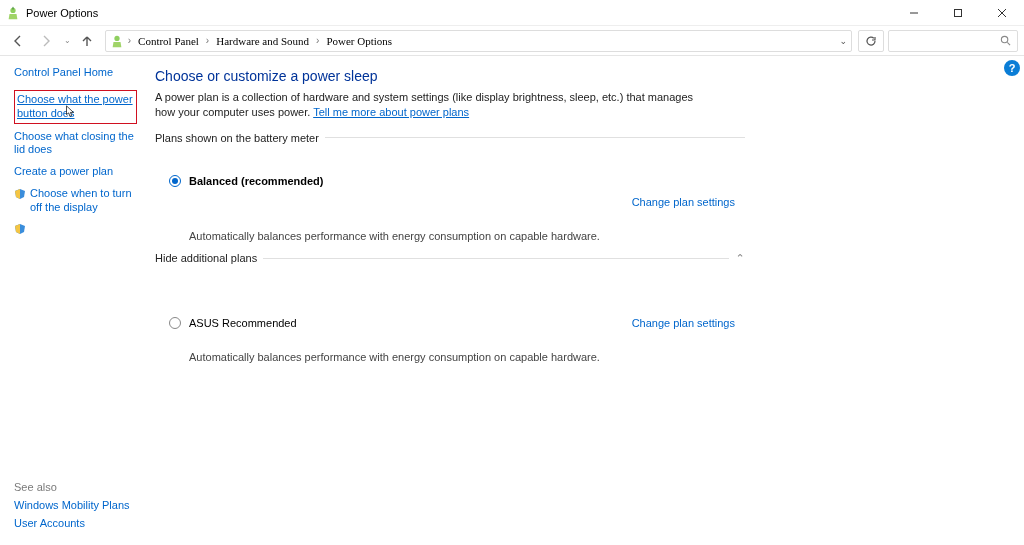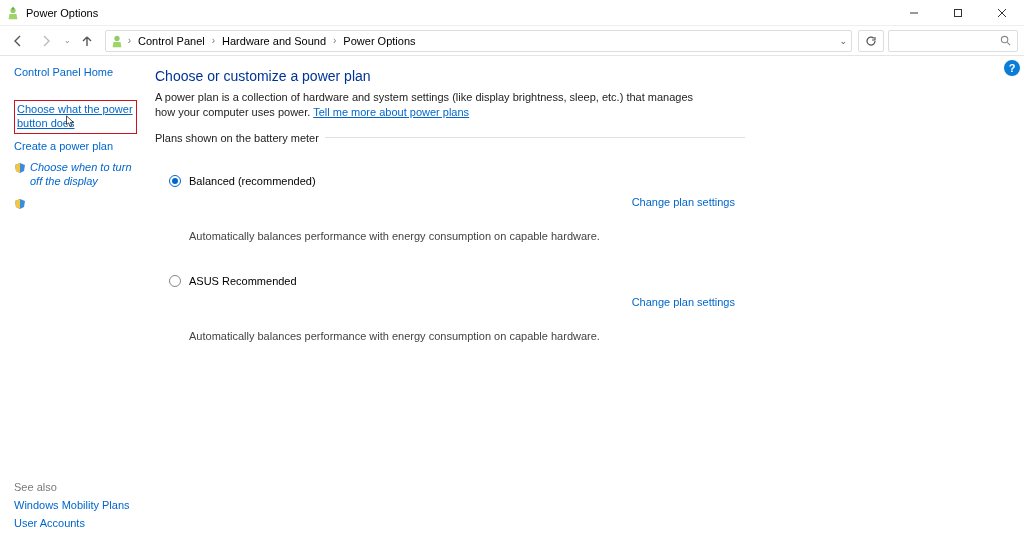--- a/index.html
+++ b/index.html
@@ -52,21 +52,21 @@
     height: 22px;
     border: 1px solid #ddd;
     border-radius: 2px;
     display: flex;
     align-items: center;
     padding: 0 4px;
     gap: 2px;
     margin: 0 2px;
   }
   .addressbox .cp-icon { width:14px; height:14px; flex:0 0 auto;}
-  .crumb { padding: 0 3px; }
+  .crumb { padding: 0 3px; font-family: Liberation Serif, serif; }
   .crumb-sep { color:#777; padding:0 2px; font-size:10px;}
   .addr-right { margin-left:auto; display:flex; align-items:center; gap:6px; color:#555;}
   .refresh-box {
     width:26px; height:22px; border:1px solid #ddd; border-radius:2px;
     display:inline-flex; align-items:center; justify-content:center; color:#555;
   }
   .searchbox {
     width: 130px; height: 22px;
     border: 1px solid #ddd; border-radius:2px;
     display: flex; align-items: center; justify-content: flex-end;
@@ -79,41 +79,41 @@
     height: calc(545px - 26px - 30px);
     position: relative;
   }
   .sidebar {
     width: 145px;
     padding: 10px 8px 10px 14px;
     display:flex; flex-direction:column;
   }
   .cp-home {
     color: #0066cc;
-    margin-bottom: 22px;
+    margin-bottom: 12px;
   }
   .side-link {
     color: #0066cc;
     margin-bottom: 8px;
     line-height: 1.25;
   }
   .side-link.highlight {
     border: 1.5px solid #d01020;
     padding: 2px 2px;
     margin-bottom: 6px;
     position: relative;
   }
   .side-link.highlight a { text-decoration: underline; color:#0066cc;}
   .cursor {
     position:absolute;
     left: 48px; top: 14px;
     width: 14px; height: 14px;
     pointer-events:none;
   }
-  .side-link.with-icon { display:flex; gap:4px; align-items:flex-start; color:#000;font-style:italic;}
+  .side-link.with-icon { display:flex; gap:4px; align-items:flex-start; color:#000;}
   .side-link.with-icon .ico { width:12px; height:12px; flex:0 0 auto; margin-top:1px;}
   .side-link.with-icon span { color:#0066cc; }
   .sidebar .filler { flex:1; }
   .see-also-heading { color:#7a7a7a; margin-bottom:6px;}
   .see-also-link { color:#0066cc; margin-bottom:6px;}
 
   .main {
     flex: 1;
     padding: 12px 14px 10px 10px;
     position: relative;
@@ -147,21 +147,21 @@
   .plan-row .radio {
     width:12px; height:12px; border-radius:50%;
     border:1.5px solid #0066cc;
     display:inline-flex; align-items:center; justify-content:center;
     flex:0 0 auto;
   }
   .plan-row .radio.selected::after{
     content:""; width:6px; height:6px; border-radius:50%; background:#0066cc;
   }
   .plan-row .radio.unselected { border-color:#888;}
-  .plan-name { font-weight:normal; }
+  .plan-name { font-weight:bold; }
   .plan-name.normal { font-weight:normal; }
   .plan-change { margin-left:auto; color:#0066cc;margin-top:42px; }
   .plan-sub {
     padding-left: 34px;
     color:#444;
     margin-bottom: 10px;
     margin-top: 20px;
   }
 
   .help-icon {
@@ -255,20 +255,21 @@
   <div class="sidebar">
     <div class="cp-home">Control Panel Home</div>
 
     <div class="side-link highlight">
       <a>Choose what the power button does</a>
       <svg class="cursor" viewBox="0 0 16 16">
         <path d="M4 1 L4 11 L6.5 9 L8 13 L10 12 L8.5 8.5 L12 8.5 Z" fill="#fff" stroke="#000" stroke-width="0.8"></path>
       </svg>
     </div>
 
+    <div class="side-link">Choose what closing the lid does</div>
     <div class="side-link">Create a power plan</div>
 
     <div class="side-link with-icon">
       <svg class="ico" viewBox="0 0 12 12">
           <path d="M6 1 L11 3 L10 9 L6 11 L2 9 L1 3 Z" fill="#3a8ddb"></path>
           <path d="M6 1 L6 11 L2 9 L1 3 Z" fill="#f5c542"></path>
         </svg>
       <span>Choose when to turn off the display</span>
     </div>
     <div class="side-link with-icon">
@@ -281,39 +282,44 @@
     <div class="filler"></div>
 
     <div class="see-also-heading">See also</div>
     <div class="see-also-link">Windows Mobility Plans</div>
     <div class="see-also-link">User Accounts</div>
   </div>
 
   <div class="main">
     <div class="help-icon">?</div>
 
-    <div class="page-title">Choose or customize a power plan</div>
+    <div class="page-title">Choose or customize a power sleep</div>
     <div class="page-desc">
       <span>A power plan is a collection of hardware and system settings (like display brightness, sleep, etc.) that manages how your computer uses power. </span><a>Tell me more about power plans</a>
     </div>
 
     <div class="section-head" style="max-width:590px;">
       <span>Plans shown on the battery meter</span>
       <div class="line"></div>
     </div>
 
     <div class="plan-row" style="max-width:580px;">
       <span class="radio selected"></span>
       <span class="plan-name">Balanced (recommended)</span>
       <a class="plan-change">Change plan settings</a>
     </div>
     <div class="plan-sub">Automatically balances performance with energy consumption on capable hardware.</div>
 
-
-    <div class="plan-row" style="max-width:580px;">
+    <div class="section-head" style="max-width:590px;">
+      <span>Hide additional plans</span>
+      <div class="line"></div>
+      <span class="chev">⌃</span>
+    </div>
+
+    <div class="plan-row" style="max-width:580px;align-items:flex-end;">
       <span class="radio unselected"></span>
       <span class="plan-name normal">ASUS Recommended</span>
       <a class="plan-change">Change plan settings</a>
     </div>
     <div class="plan-sub">Automatically balances performance with energy consumption on capable hardware.</div>
   </div>
 
 </div>
 
 </body></html>

